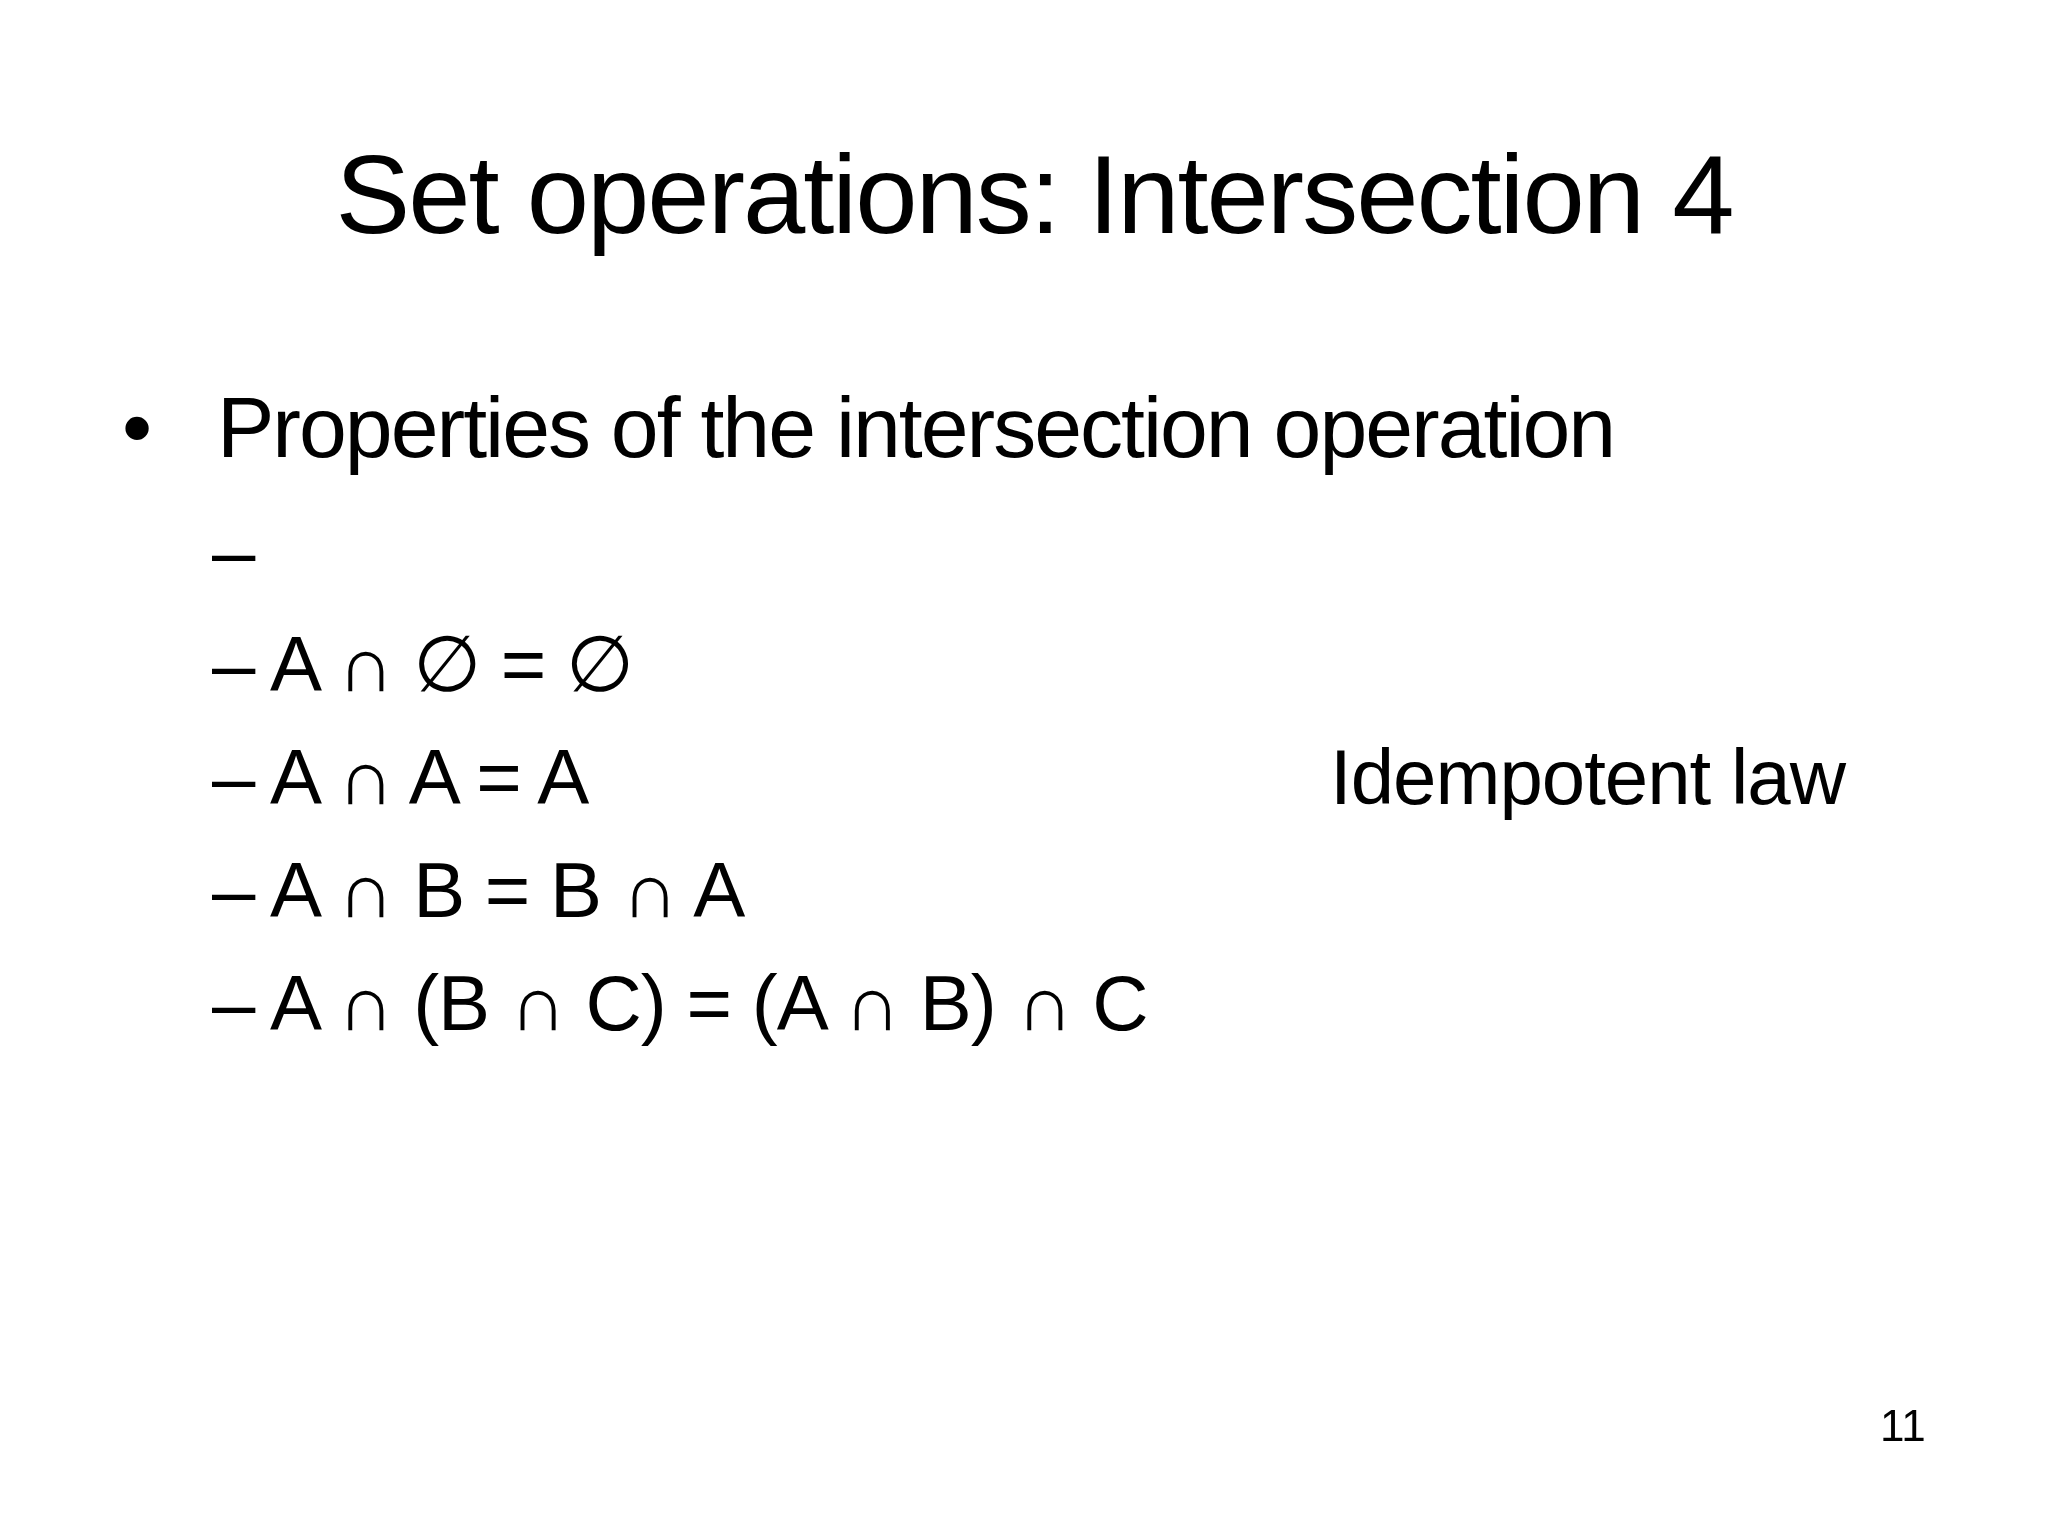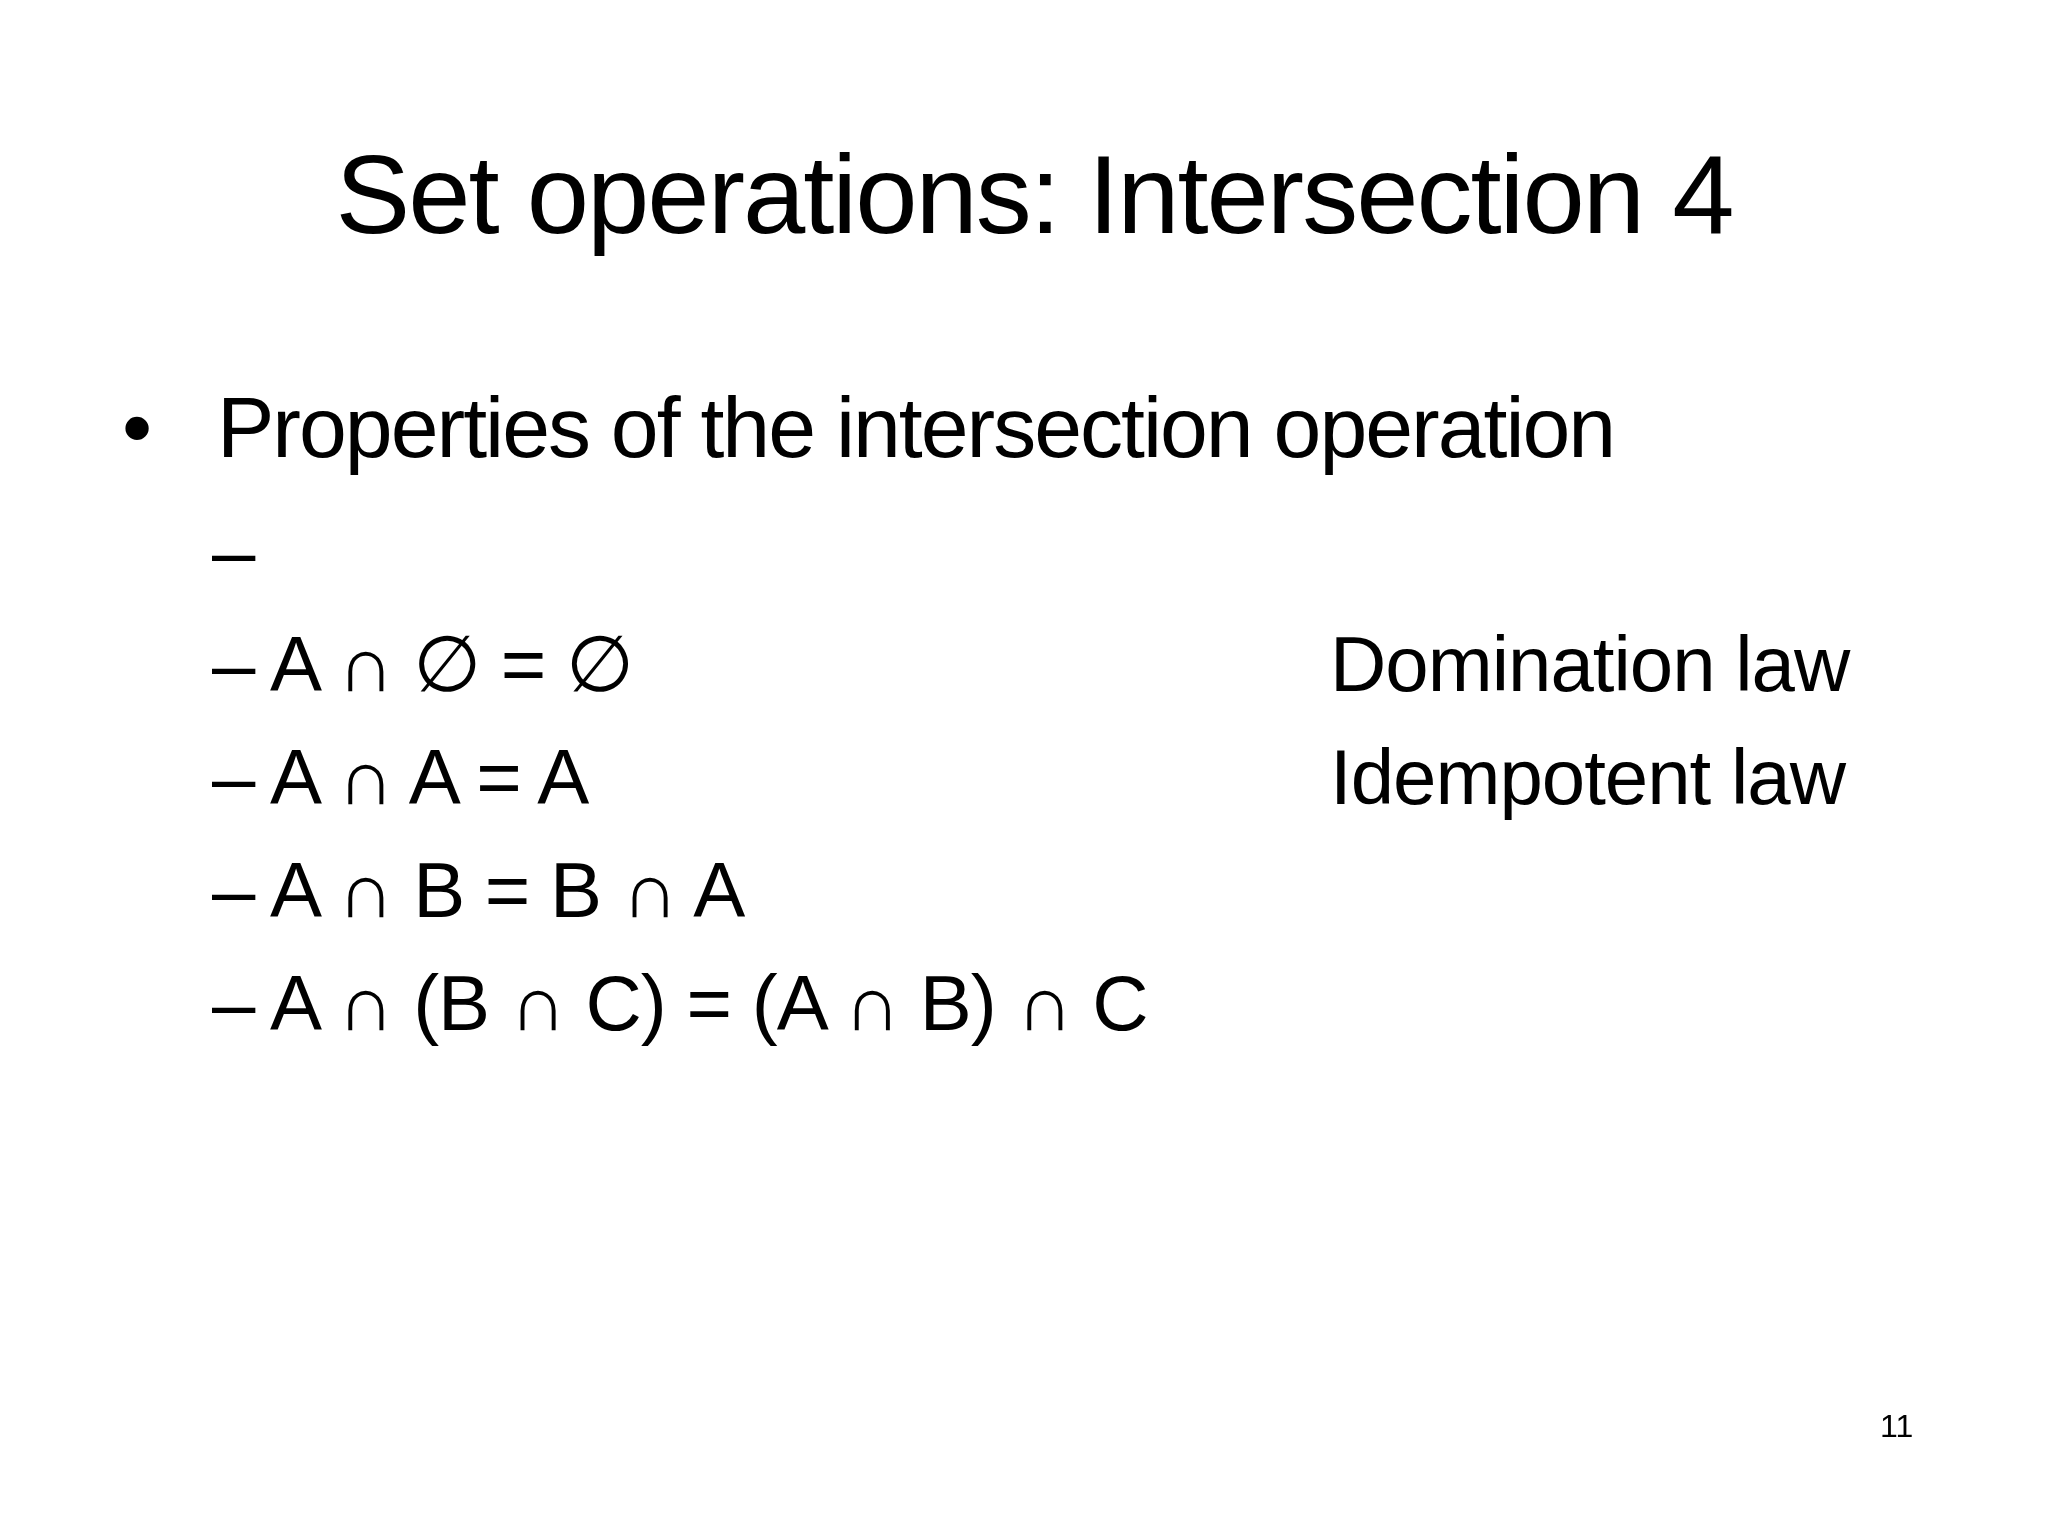--- a/index.html
+++ b/index.html
@@ -83,21 +83,21 @@
     font-weight: bold;
   }
   .empty-set {
     font-family: "DejaVu Sans", sans-serif;
     font-weight: normal;
   }
   .page-number {
     position: absolute;
     top: 1402px;
     left: 1880px;
-    font-size: 32px;
+    font-size: 44px;
     line-height: 48px;
   }
 </style>
 </head>
 <body>
 
 <div class="slide">
 
   <h1 class="title">Set operations: Intersection 4</h1>
 
@@ -106,21 +106,20 @@
     <span class="bullet-text">Properties of the intersection operation</span>
   </div>
 
   <div class="rows">
       <div class="prop-row">
         <span class="dash-marker">–</span>
       </div>
       <div class="prop-row">
         <span class="dash-marker">–</span>
         <span class="formula"><span>A ∩ </span><span class="empty-set">∅</span><span> = </span><span class="empty-set">∅</span></span>
-        <span class="law">Domination law</span>
       </div>
       <div class="prop-row">
         <span class="dash-marker">–</span>
         <span class="formula"><span>A ∩ A = A</span></span>
         <span class="law">Idempotent law</span>
       </div>
       <div class="prop-row">
         <span class="dash-marker">–</span>
         <span class="formula"><span>A ∩ B = B ∩ A</span></span>
       </div>

